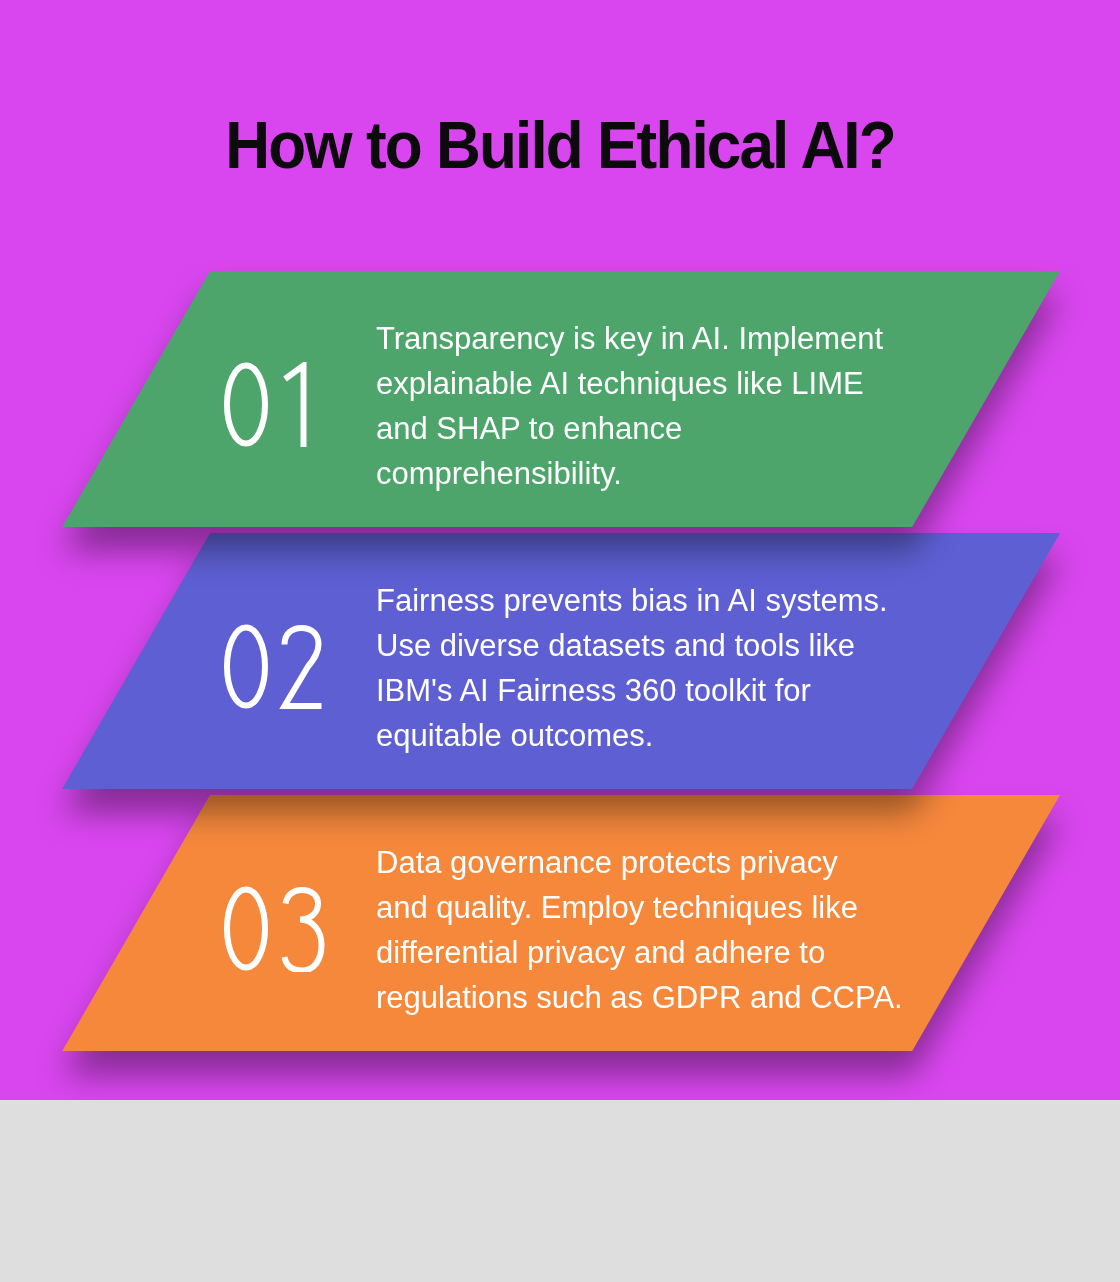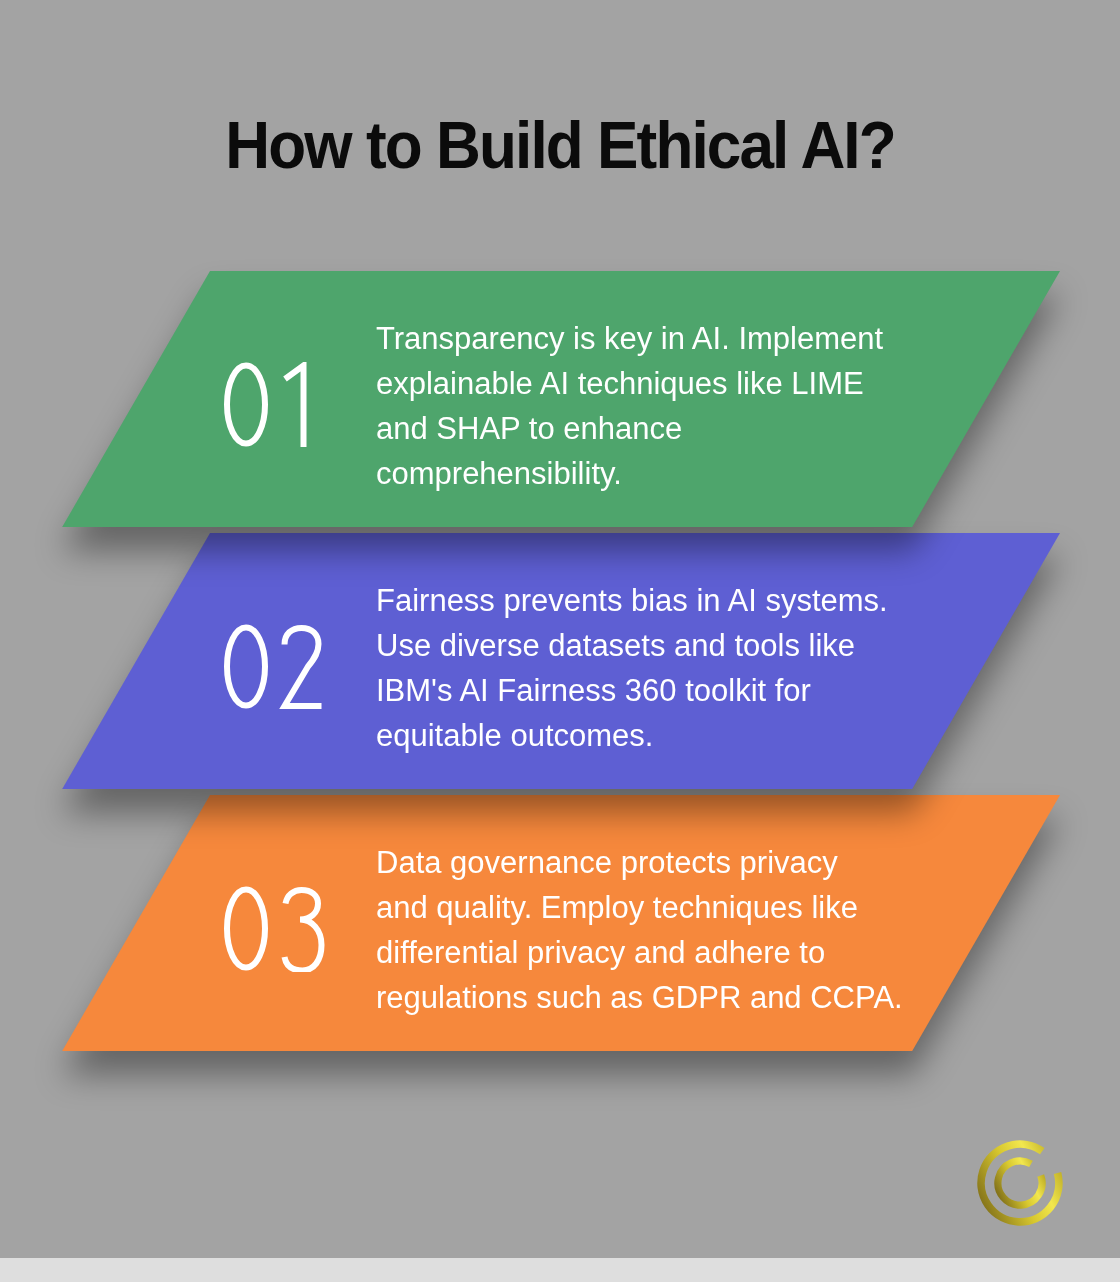--- a/index.html
+++ b/index.html
@@ -2,22 +2,22 @@
 <html><head>
 <meta charset="utf-8">
 <style>
   html,body{margin:0;padding:0;}
   body{
     font-family:"Liberation Sans","DejaVu Sans",sans-serif;
     background:#dedede;
   }
   .canvas{
     position:relative;
-    width:1120px;height:1258px;
-    background:#a3a3a3;
+    width:1120px;height:1100px;
+    background:#d946ef;
     overflow:hidden;
   }
   .title{
     position:absolute;
     top:112px;left:0;width:100%;
     margin:0;
     text-align:center;
     font-size:66px;
     font-weight:bold;
     letter-spacing:-2px;

